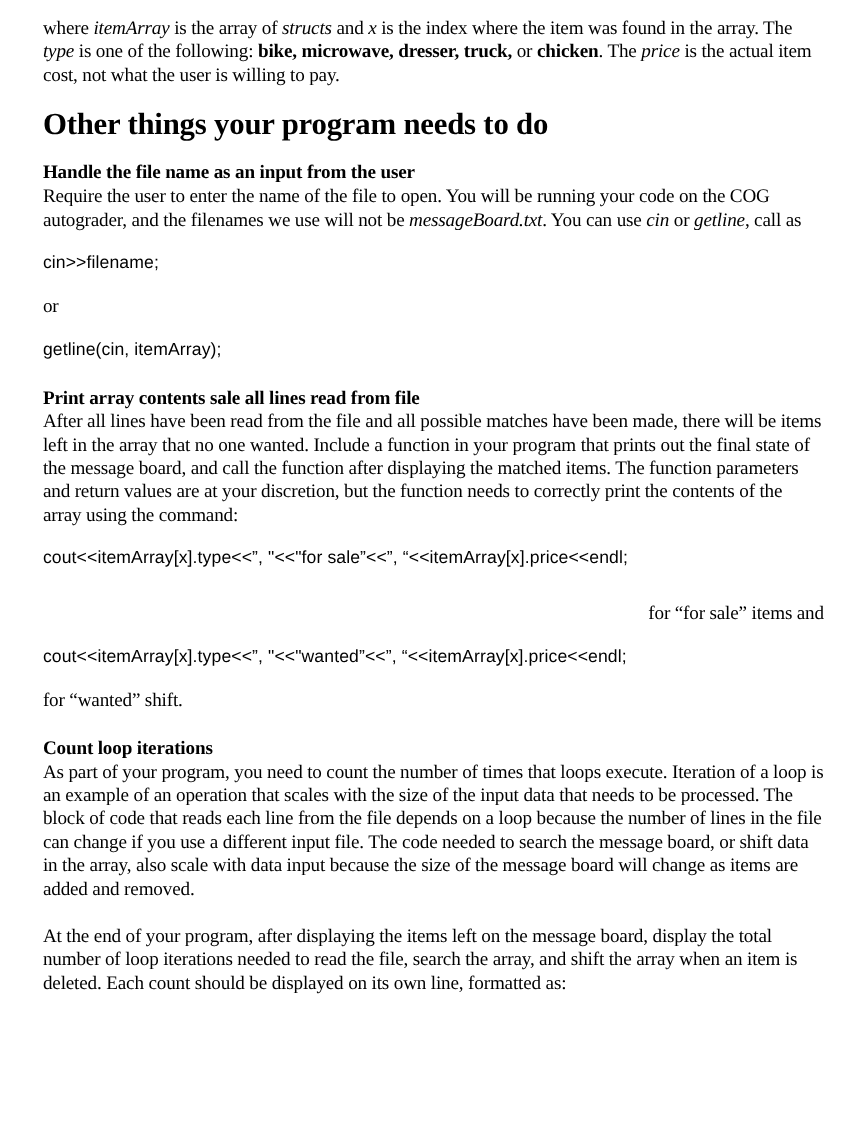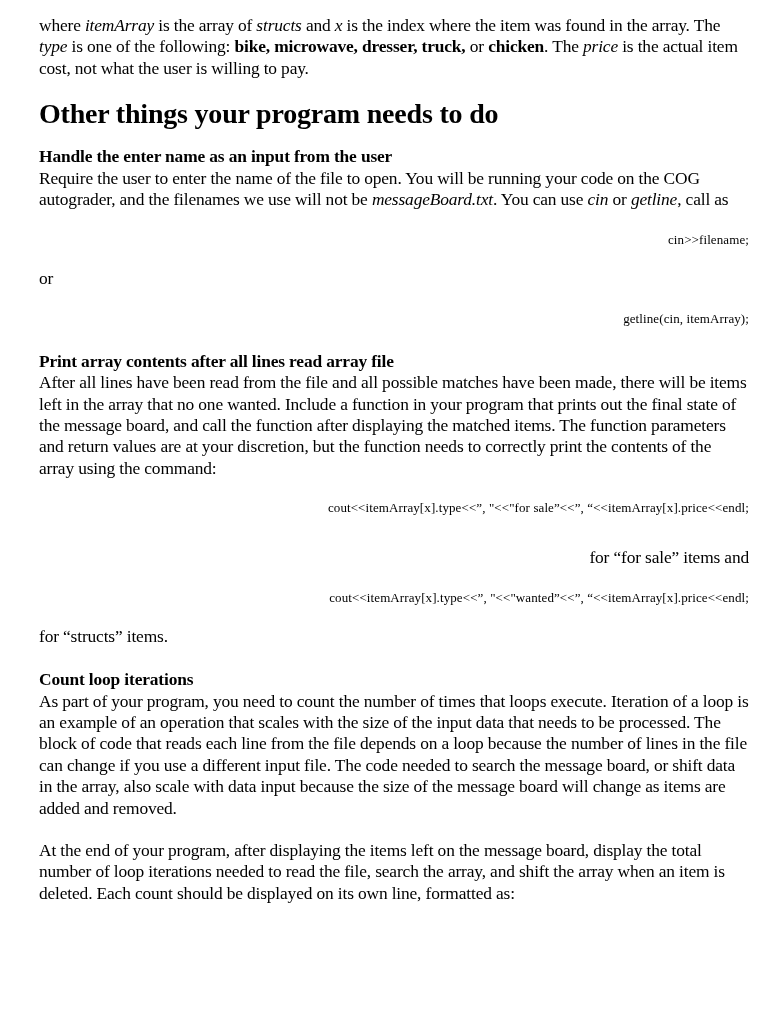--- a/index.html
+++ b/index.html
@@ -35,52 +35,51 @@
       letter-spacing: -0.2px;
     }
     .h2 {
       font-size: 17.4px;
       font-weight: bold;
       margin: 0;
       line-height: 21.4px;
       letter-spacing: -0.15px;
     }
     .code {
-      font-family: Liberation Serif, serif;
-      font-size: 13px;
+      font-family: Liberation Sans, sans-serif;
+      font-size: 16px;
       line-height: 18px;
       margin: 0;
       white-space: pre;
       letter-spacing: 0.1px;
-      text-align: right;
     }
     i { }
     b { font-weight: bold; }
   </style>
 </head>
 <body>
 
 <div class="page">
 
   <p class="para" style="margin-top:1px;"><span>where </span><i>itemArray</i><span> is the array of </span><i>structs</i><span> and </span><i>x</i><span> is the index where the item was found in the array. The </span><i>type</i><span> is one of the following: </span><b>bike, microwave, dresser, truck,</b><span> or </span><b>chicken</b><span>. The </span><i>price</i><span> is the actual item cost, not what the user is willing to pay.</span></p>
 
   <h1 class="h1" style="margin-top:22px;">Other things your program needs to do</h1>
 
-  <h2 class="h2" style="margin-top:19px;">Handle the enter name as an input from the user</h2>
+  <h2 class="h2" style="margin-top:19px;">Handle the file name as an input from the user</h2>
   <p class="para"><span>Require the user to enter the name of the file to open. You will be running your code on the COG autograder, and the filenames we use will not be </span><i>messageBoard.txt</i><span>. You can use </span><i>cin</i><span> or </span><i>getline</i><span>, call as</span></p>
 
   <p class="code" style="margin-top:21px;">cin&gt;&gt;filename;</p>
   <p class="para" style="margin-top:19px;">or</p>
   <p class="code" style="margin-top:20px;">getline(cin, itemArray);</p>
 
-  <h2 class="h2" style="margin-top:23px;">Print array contents after all lines read array file</h2>
+  <h2 class="h2" style="margin-top:23px;">Print array contents sale all lines read from file</h2>
   <p class="para">After all lines have been read from the file and all possible matches have been made, there will be items left in the array that no one wanted. Include a function in your program that prints out the final state of the message board, and call the function after displaying the matched items. The function parameters and return values are at your discretion, but the function needs to correctly print the contents of the array using the command:</p>
 
   <p class="code" style="margin-top:20px;">cout&lt;&lt;itemArray[x].type&lt;&lt;”, "&lt;&lt;"for sale”&lt;&lt;”, “&lt;&lt;itemArray[x].price&lt;&lt;endl;</p>
   <p class="para" style="margin-top:30px;text-align:right;">for “for sale” items and</p>
   <p class="code" style="margin-top:20px;">cout&lt;&lt;itemArray[x].type&lt;&lt;”, "&lt;&lt;"wanted”&lt;&lt;”, “&lt;&lt;itemArray[x].price&lt;&lt;endl;</p>
-  <p class="para" style="margin-top:19px;">for “structs” items.</p>
+  <p class="para" style="margin-top:19px;">for “wanted” shift.</p>
 
   <h2 class="h2" style="margin-top:22px;">Count loop iterations</h2>
   <p class="para">As part of your program, you need to count the number of times that loops execute. Iteration of a loop is an example of an operation that scales with the size of the input data that needs to be processed. The block of code that reads each line from the file depends on a loop because the number of lines in the file can change if you use a different input file. The code needed to search the message board, or shift data in the array, also scale with data input because the size of the message board will change as items are added and removed.</p>
   <p class="para" style="margin-top:21px;">At the end of your program, after displaying the items left on the message board, display the total number of loop iterations needed to read the file, search the array, and shift the array when an item is deleted. Each count should be displayed on its own line, formatted as:</p>
 
 </div>
 
 </body></html>

